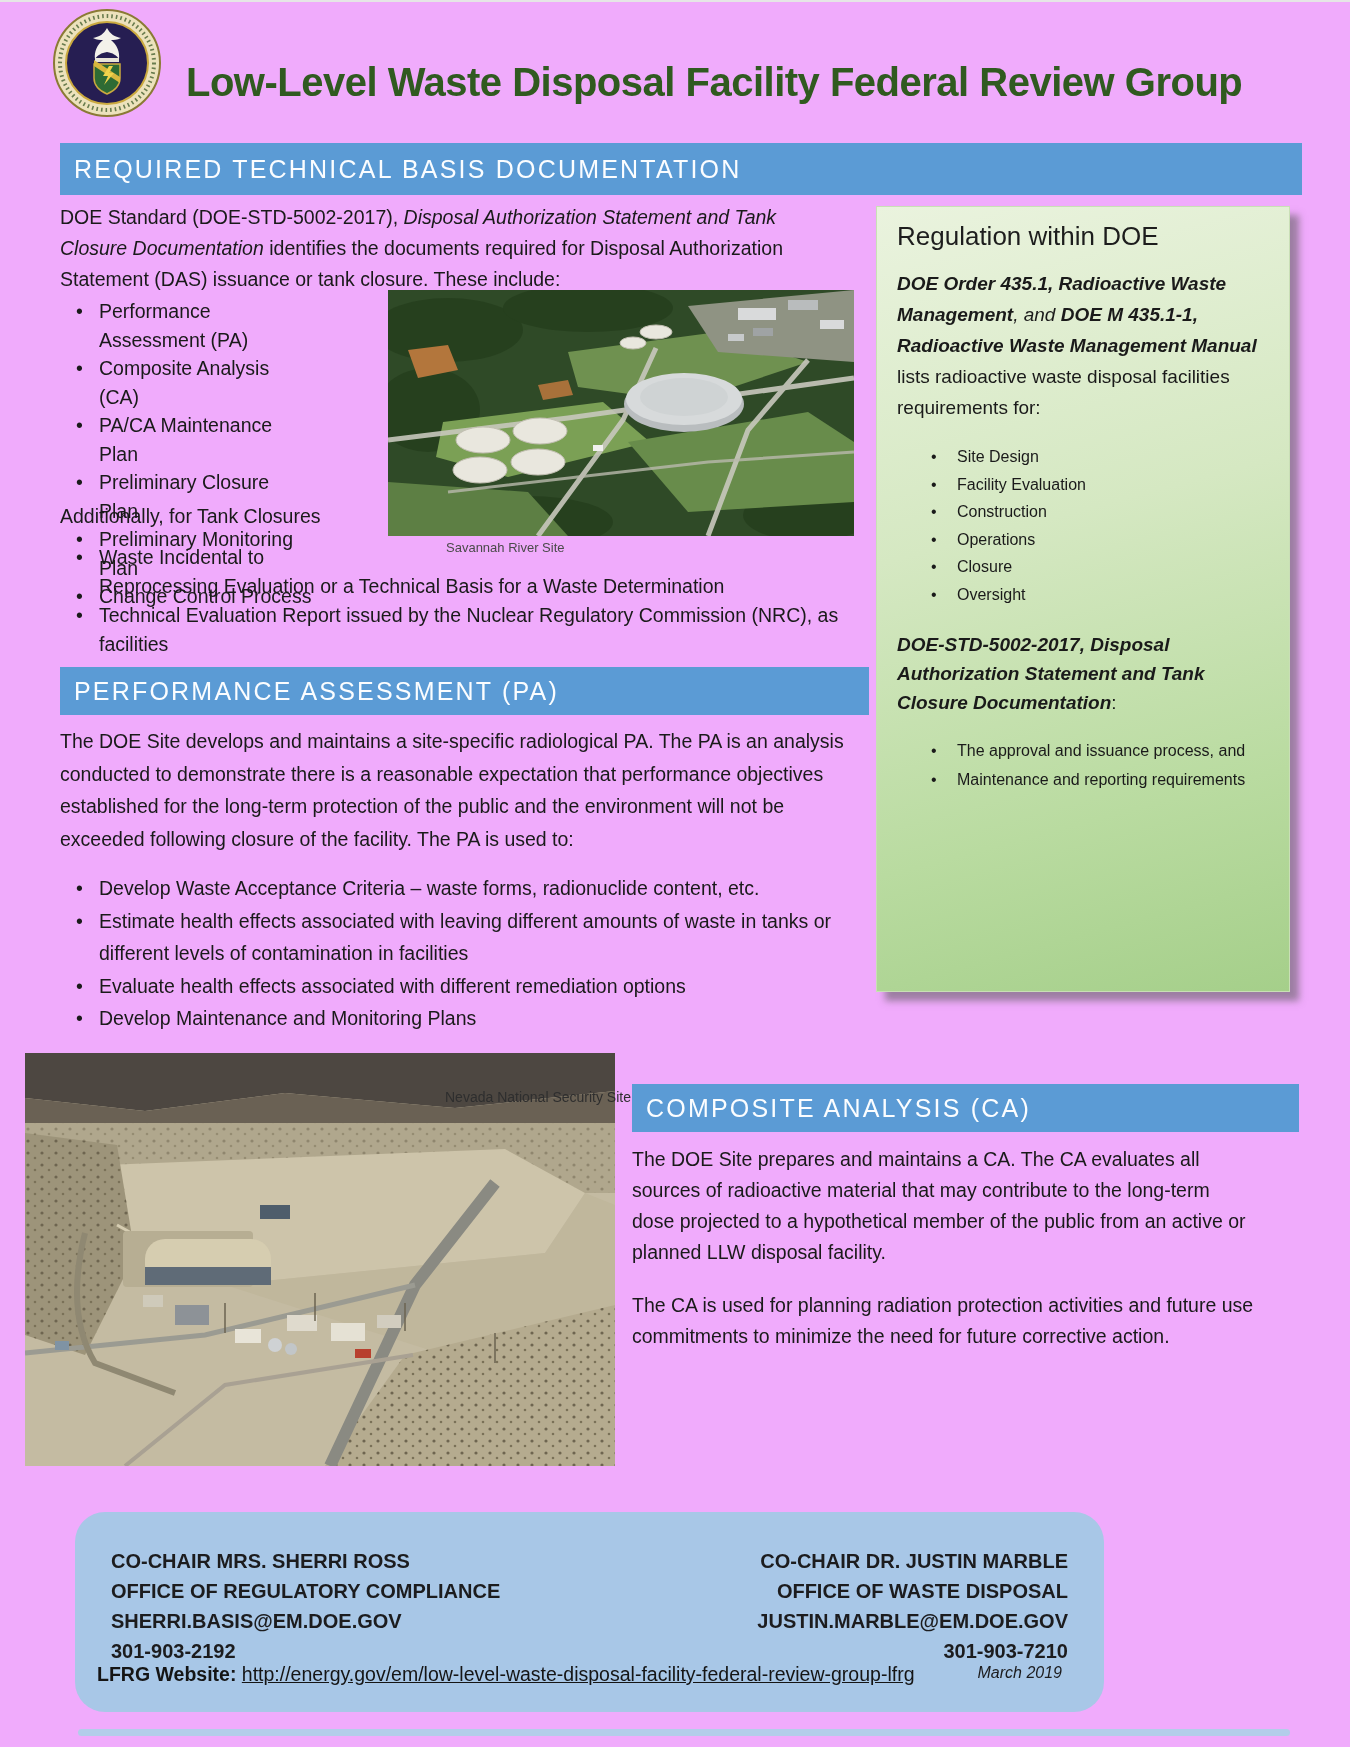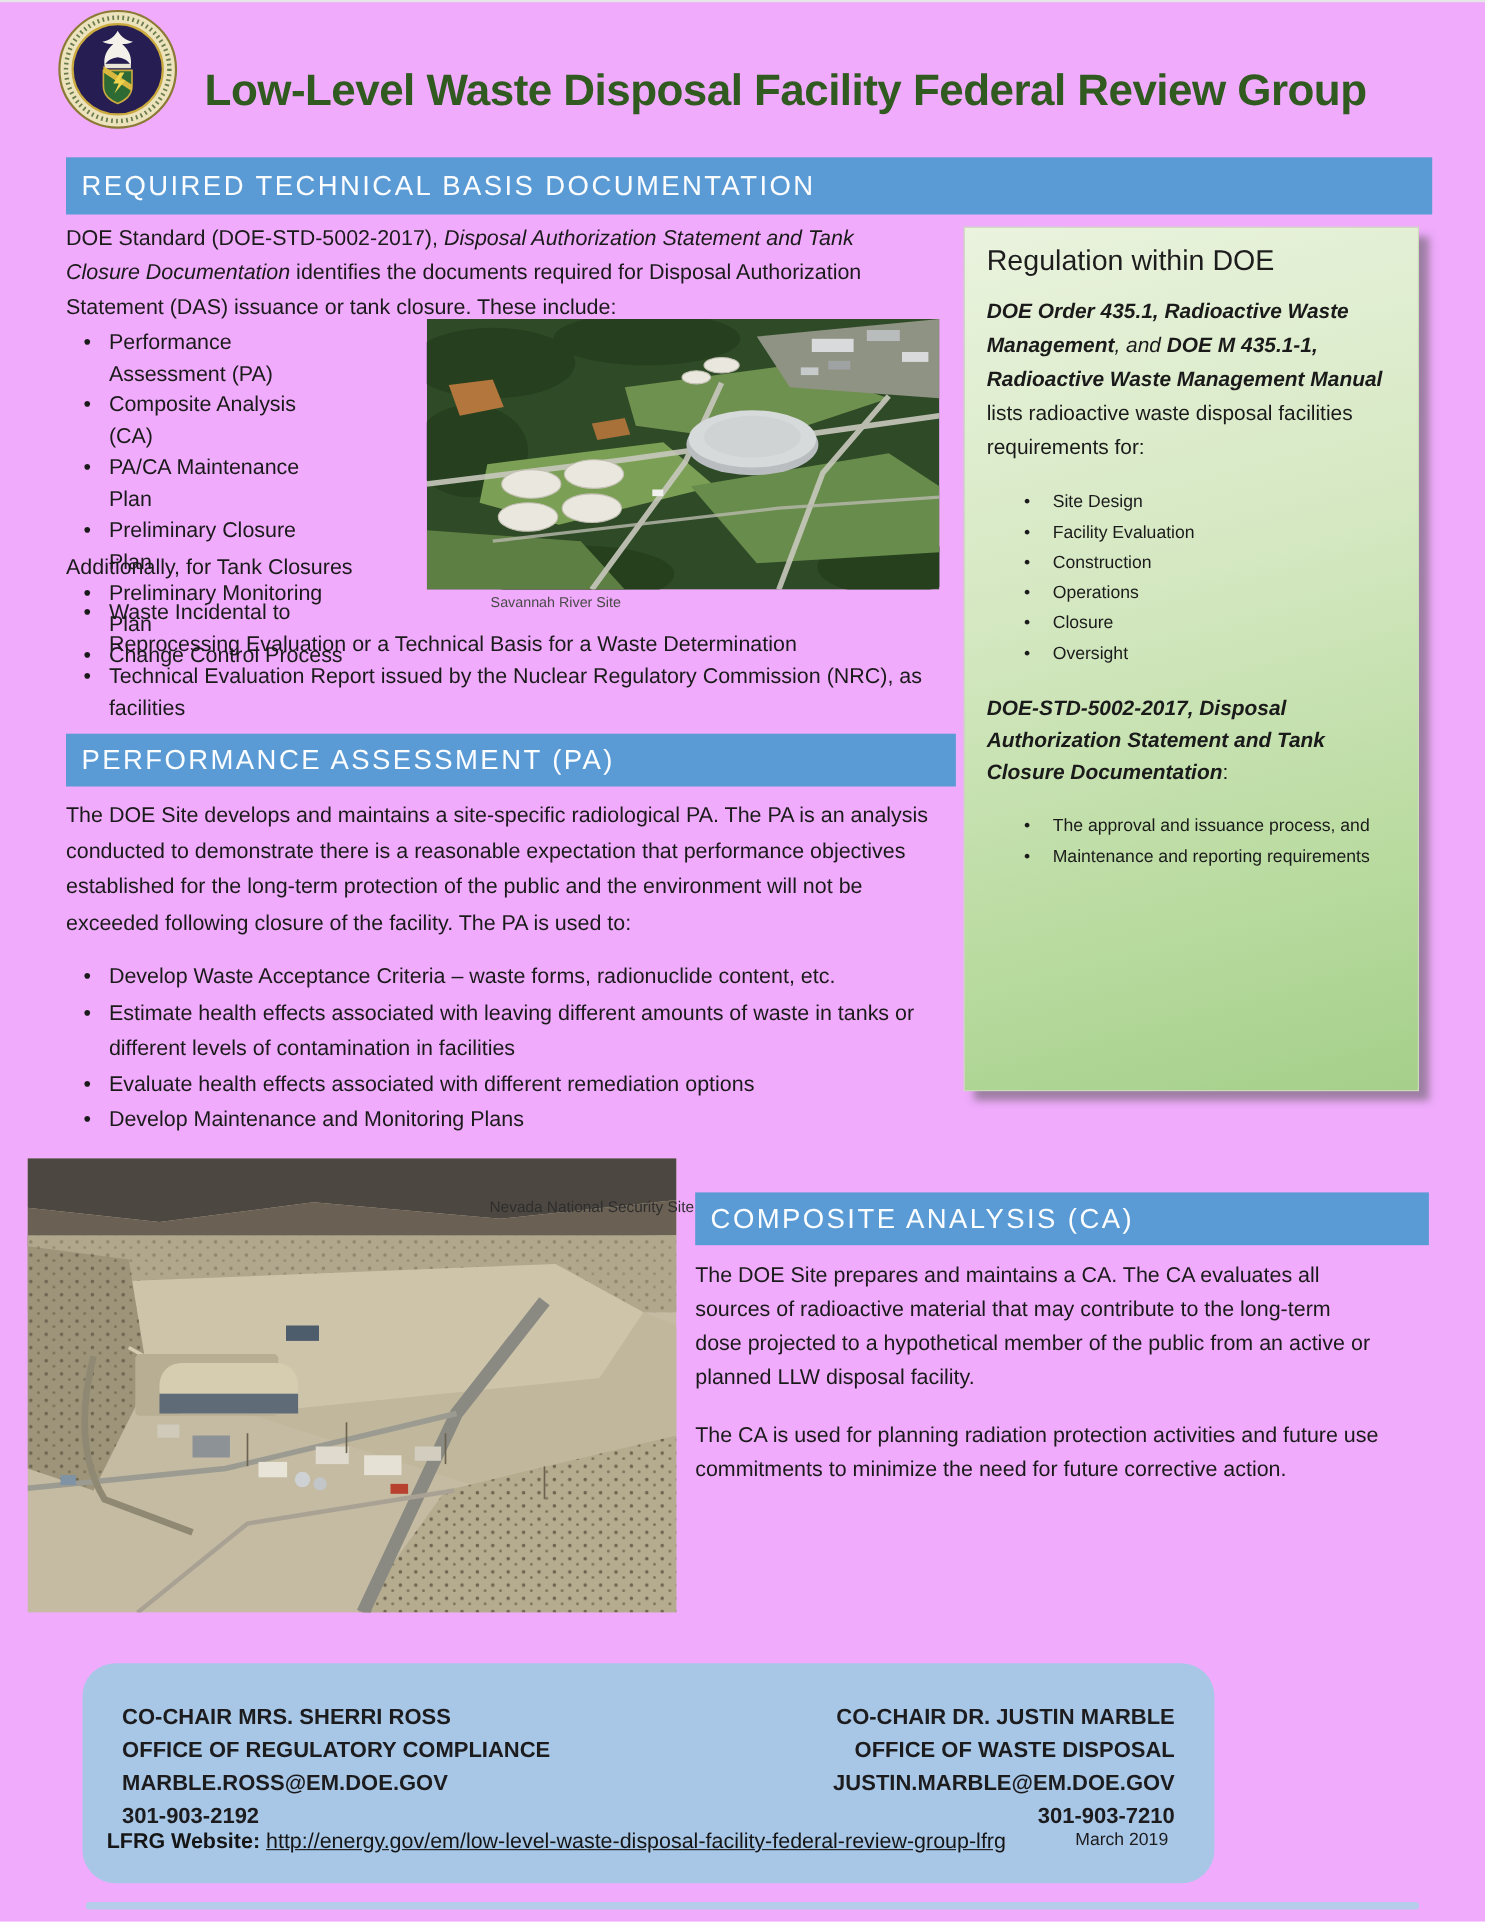--- a/index.html
+++ b/index.html
@@ -50,21 +50,21 @@
   .run-i{font-style:italic;}
   .run-bi{font-weight:bold;font-style:italic;}
   
   #footer-box{left:75px;top:1512px;width:1029px;height:200px;background:#a8c7e7;border-radius:30px;}
   .contact{position:absolute;top:34px;font-size:20px;font-weight:bold;line-height:30px;color:#1c1c1e;}
   #contact-left{left:36px;}
   #contact-right{right:36px;text-align:right;}
   #website-line{position:absolute;left:22px;bottom:26px;font-size:19.5px;color:#151515;}
   #website-label{font-weight:bold;}
   #website-link{color:#151515;text-decoration:underline;}
-  #footer-date{position:absolute;right:42px;bottom:30px;font-size:16px;color:#1c1c1e;}
+  #footer-date{position:absolute;right:42px;bottom:30px;font-size:16px;font-style:italic;color:#1c1c1e;}
   #bottom-strip{left:78px;top:1729px;width:1212px;height:7px;background:#b3cdea;border-radius:4px;}
   #top-edge{left:0;top:0;width:1350px;height:2px;background:#e6e6e6;}
 </style>
 </head>
 <body>
 
 <div id="page">
   <div id="top-edge" class="abs"></div>
 
   <div class="abs" style="left:52px;top:8px;width:110px;height:110px;">
@@ -229,21 +229,21 @@
   </div>
 
   <div id="banner-ca" class="abs banner">COMPOSITE ANALYSIS (CA)</div>
   <div id="ca-para1" class="abs body-text">The DOE Site prepares and maintains a CA.  The CA evaluates all sources of radioactive material that may contribute to the long-term dose projected to a hypothetical member of the public from an active or planned LLW disposal facility.</div>
   <div id="ca-para2" class="abs body-text">The CA is used for planning radiation protection activities and future use commitments to minimize the need for future corrective action.</div>
 
   <div id="footer-box" class="abs">
     <div id="contact-left" class="contact">
       <div>CO-CHAIR MRS. SHERRI ROSS</div>
       <div>OFFICE OF REGULATORY COMPLIANCE</div>
-      <div>MARBLE.ROSS@EM.DOE.GOV</div>
+      <div>SHERRI.BASIS@EM.DOE.GOV</div>
       <div>301-903-2192</div>
     </div>
     <div id="contact-right" class="contact">
       <div>CO-CHAIR DR. JUSTIN MARBLE</div>
       <div>OFFICE OF WASTE DISPOSAL</div>
       <div>JUSTIN.MARBLE@EM.DOE.GOV</div>
       <div>301-903-7210</div>
     </div>
     <div id="website-line">
       <span id="website-label">LFRG Website:</span>

